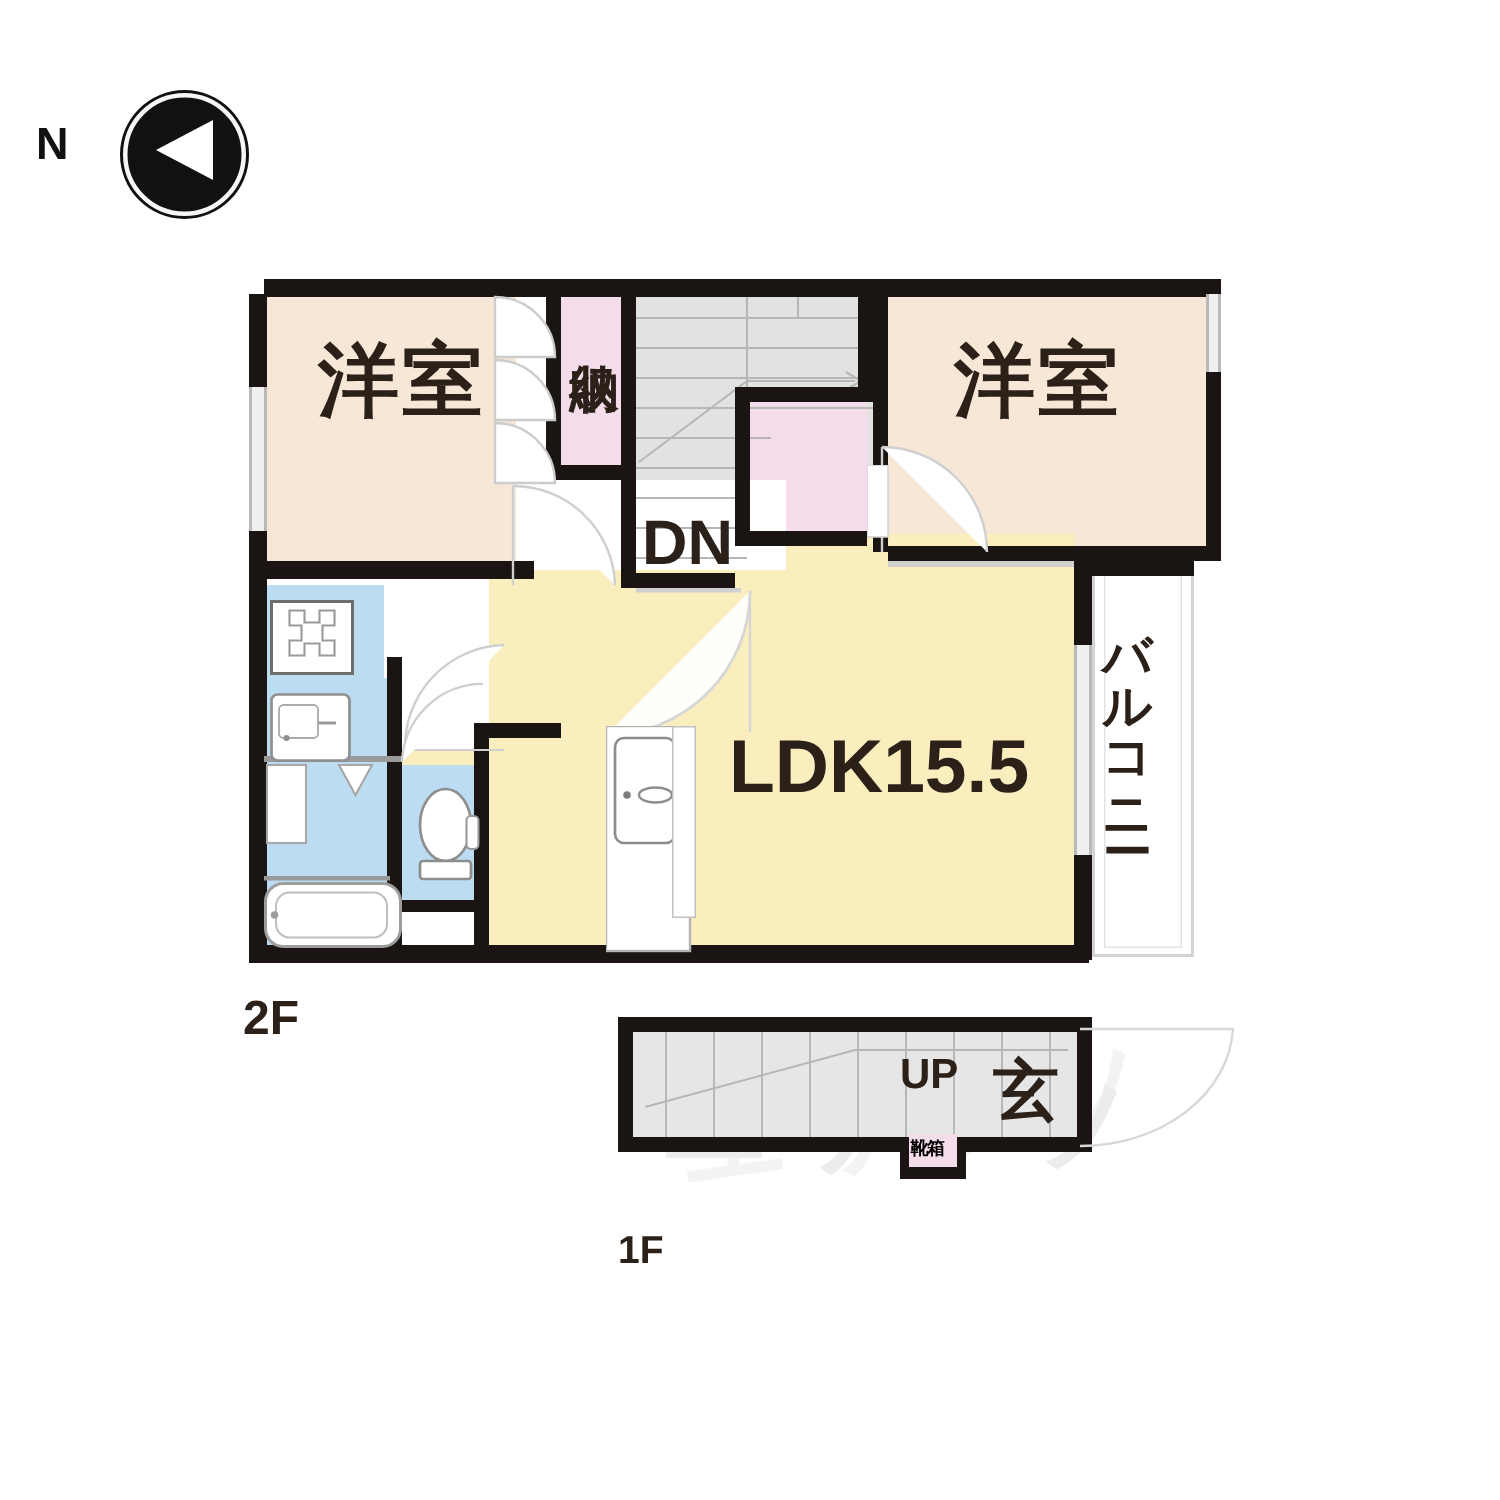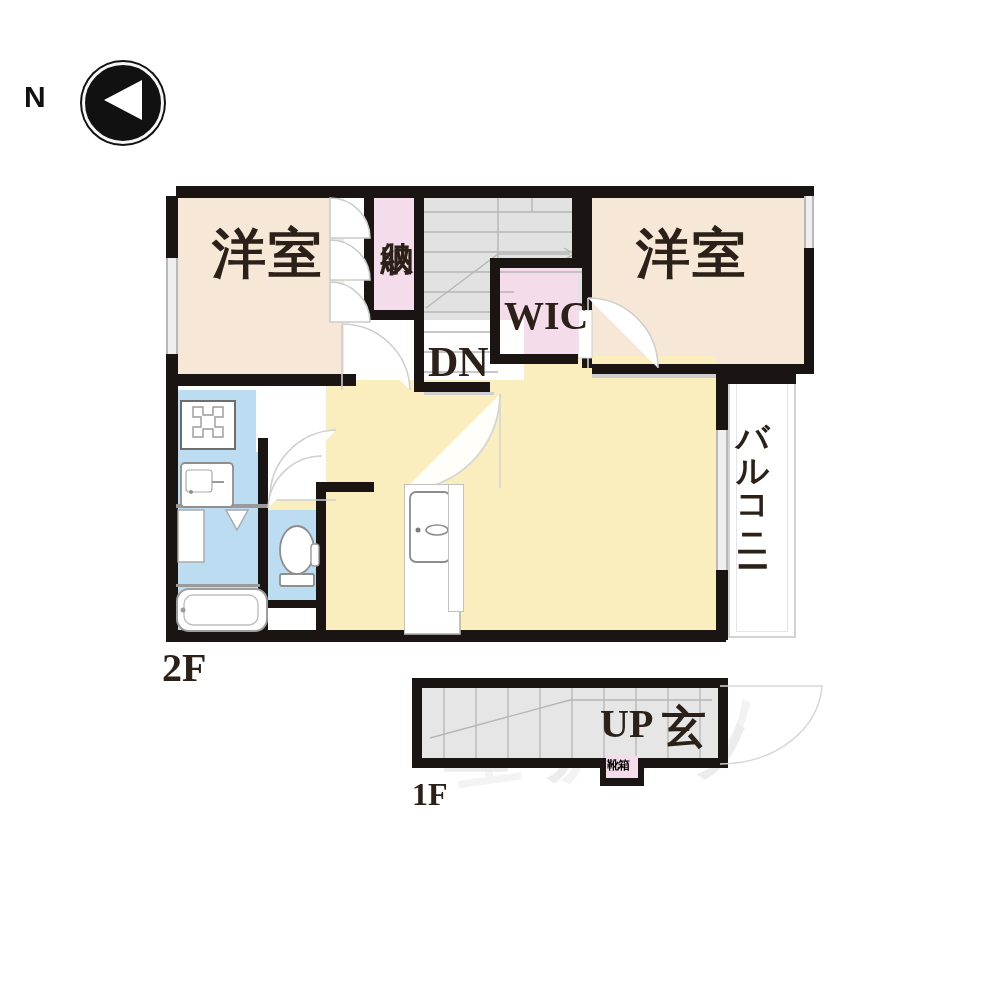--- a/index.html
+++ b/index.html
@@ -6,21 +6,21 @@
   body{width:1000px;height:1000px;position:relative;font-family:"Liberation Sans","DejaVu Sans",sans-serif;overflow:hidden;}
   #plan{position:absolute;left:0;top:0;width:1000px;height:1000px;}
   .abs{position:absolute;}
   
   #compass{left:70px;top:50px;width:100px;height:100px;}
   #compass .circ{position:absolute;left:12px;top:12px;width:76px;height:76px;border-radius:50%;background:#111;border:3px solid #f6f6f6;box-shadow:0 0 0 2px #111;}
   #northLabel{left:24px;top:80px;font-size:30px;font-weight:bold;color:#111;font-family:"Liberation Sans",sans-serif;}
   
   .wall{background:#1a1512;}
   .room{box-sizing:border-box;}
-  .glabel{color:#2b2119;font-family:Liberation Serif, serif;font-weight:bold;white-space:nowrap;}
+  .glabel{color:#2b2119;font-family:Liberation Sans, sans-serif;font-weight:bold;white-space:nowrap;}
   .vtext{writing-mode:vertical-rl;text-orientation:upright;}
   .thin{background:#9a9a9a;}
   .windowV{background:#efefef;border-left:2px solid #b9b9b9;border-right:2px solid #b9b9b9;box-sizing:border-box;}
   .watermark{color:#ececec;font-weight:bold;font-family:"DejaVu Sans","Liberation Sans",sans-serif;user-select:none;}
 </style>
 </head>
 <body>
 
 <div id="plan">
 
@@ -193,28 +193,28 @@
     <ellipse cx="33" cy="46" rx="11" ry="5" fill="#ffffff" stroke="#8d8d8d" stroke-width="1.6"></ellipse>
   </svg>
   <div class="abs" style="left:448px;top:484px;width:16px;height:128px;border:1.4px solid #c2c2c2;box-sizing:border-box;background:#ffffff;"></div>
 
   <div class="abs glabel" style="left:212px;top:218px;font-size:54px;letter-spacing:2px;">洋室</div>
 
   <div class="abs glabel" style="left:636px;top:218px;font-size:54px;letter-spacing:2px;">洋室</div>
 
   <div class="abs glabel vtext" style="left:380px;top:216px;font-size:33px;line-height:1.0;">収納</div>
 
-  <div class="abs glabel" style="left:504px;top:292px;font-size:40px;letter-spacing:0px;">WIC</div>
 
   <div class="abs glabel" style="left:428px;top:338px;font-size:42px;">DN</div>
 
+  <div class="abs glabel" style="left:486px;top:482px;font-size:50px;letter-spacing:0px;">LDK15.5</div>
 
   <div class="abs glabel vtext" style="left:734px;top:400px;font-size:33px;line-height:1.08;">バルコニー</div>
 
-  <div class="abs glabel" style="left:162px;top:644px;font-size:40px;">2F</div>
+  <div class="abs glabel" style="left:162px;top:660px;font-size:32px;">2F</div>
 
   <div class="abs" style="left:420px;top:686px;width:300px;height:74px;background:#e6e6e6;"></div>
   <svg class="abs" style="left:420px;top:686px;" width="300" height="74">
     <g stroke="#b6b6b6" stroke-width="1.3" fill="none">
       <line x1="24" y1="0" x2="24" y2="74"></line>
       <line x1="56" y1="0" x2="56" y2="74"></line>
       <line x1="88" y1="0" x2="88" y2="74"></line>
       <line x1="120" y1="0" x2="120" y2="74"></line>
       <line x1="152" y1="0" x2="152" y2="74"></line>
       <line x1="184" y1="0" x2="184" y2="74"></line>
@@ -234,17 +234,17 @@
   <div class="abs wall" style="left:600px;top:758px;width:8px;height:28px;"></div>
   <div class="abs wall" style="left:636px;top:758px;width:8px;height:28px;"></div>
   <div class="abs wall" style="left:600px;top:778px;width:44px;height:8px;"></div>
   <div class="abs" style="left:606px;top:756px;width:32px;height:22px;background:#f4dcea;"></div>
   <div class="abs glabel" style="left:607px;top:757px;font-size:12px;color:#000000;letter-spacing:-1px;">靴箱</div>
 
   <svg class="abs" style="left:718px;top:684px;" width="110" height="84">
     <path d="M2,2 L104,2 A102,82 0 0 1 2,80" stroke="#d8d8d8" stroke-width="1.6" fill="none"></path>
   </svg>
 
-  <div class="abs glabel" style="left:600px;top:700px;font-size:40px;">UP</div>
+  <div class="abs glabel" style="left:600px;top:700px;font-size:28px;">UP</div>
   <div class="abs glabel" style="left:662px;top:698px;font-size:44px;">玄</div>
-  <div class="abs glabel" style="left:412px;top:776px;font-size:32px;">1F</div>
+  <div class="abs glabel" style="left:412px;top:818px;font-size:26px;">1F</div>
 
 </div>
 
 </body></html>

